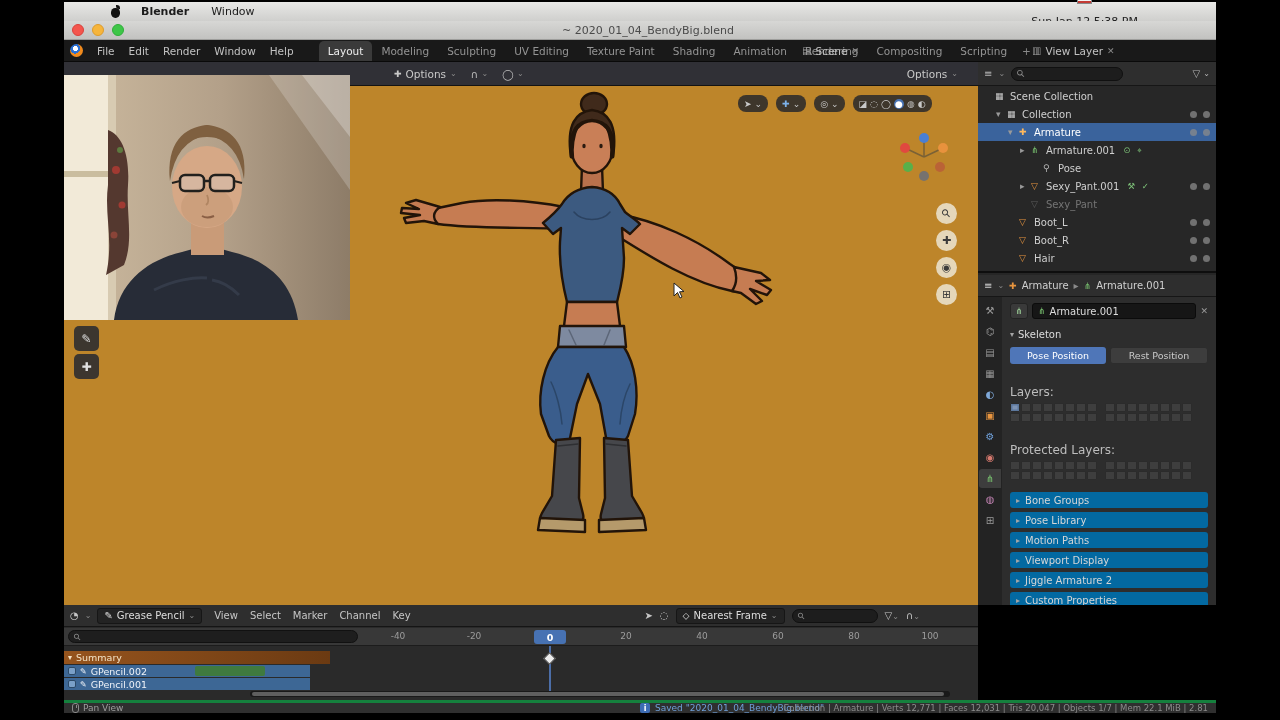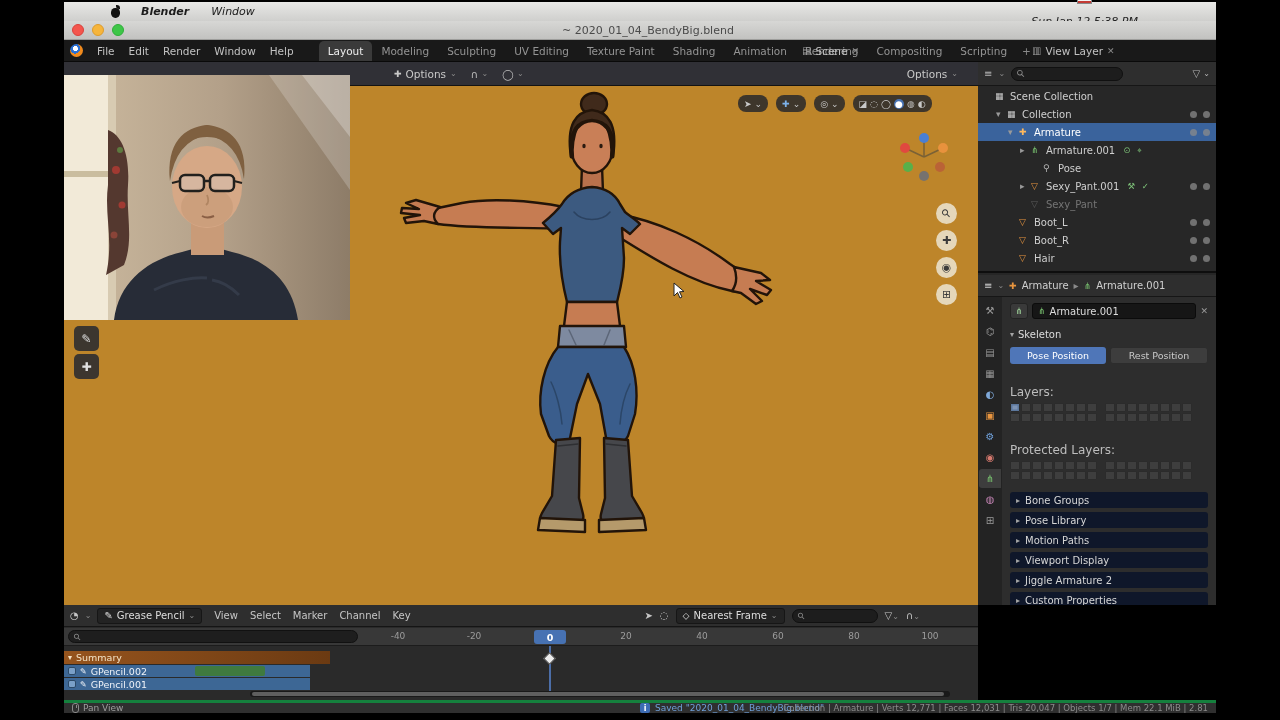--- a/index.html
+++ b/index.html
@@ -2,21 +2,21 @@
 <html><head>
 <meta charset="utf-8">
 <style>
   html,body{margin:0;padding:0;background:#000;}
   *{box-sizing:border-box;font-family:"DejaVu Sans",sans-serif;}
   .stage{position:relative;width:1280px;height:720px;background:#000;overflow:hidden;}
   .frame{position:absolute;left:64px;top:0;width:1152px;height:713px;background:#000;}
 
   
   .macbar{position:absolute;left:0;top:2px;width:100%;height:19px;background:linear-gradient(#e8e8e6,#cfcfcd);
-          display:flex;align-items:center;font-size:11px;color:#1c1c1c;font-style:italic;}
+          display:flex;align-items:center;font-size:11px;color:#1c1c1c;}
   .macbar .apple{margin-left:46px;width:11px;height:12px;position:relative;}
   .macbar .apple::before{content:"";position:absolute;left:1px;top:2px;width:9px;height:10px;background:#111;border-radius:45% 45% 48% 48%;}
   .macbar .apple::after{content:"";position:absolute;left:6px;top:-1px;width:4px;height:4px;background:#111;border-radius:0 80% 0 80%;}
   .macbar .appname{font-weight:bold;margin-left:20px;}
   .macbar .mitem{margin-left:22px;}
   .macright{margin-left:auto;margin-right:78px;display:flex;align-items:center;gap:11px;color:#222;flex-direction:column;}
   .mrec{width:13px;height:13px;border-radius:50%;border:1.5px solid #333;position:relative;}
   .mrec::after{content:"";position:absolute;left:2.5px;top:2.5px;width:5px;height:5px;border-radius:50%;background:#333;}
   .mbatt{display:flex;align-items:center;gap:3px;font-size:10px;}
   .mbatt .shell{width:18px;height:9px;border:1px solid #444;border-radius:2px;position:relative;}
@@ -109,21 +109,21 @@
   .segrow{display:flex;gap:4px;margin-top:7px;}
   .segbtn{flex:1;height:17px;border-radius:3px;display:flex;align-items:center;justify-content:center;font-size:9.5px;}
   .seg-on{background:#4f76b8;color:#fff;}
   .seg-off{background:#3d3d3d;color:#c9c9c9;border:1px solid #2c2c2c;}
   .plabel{margin-top:21px;font-size:12px;color:#bdbdbd;}
   .gridrow{display:flex;gap:8px;margin-top:4px;}
   .lgrid{display:grid;grid-template-columns:repeat(8,10px);grid-auto-rows:9px;gap:1px;}
   .lgrid i{background:#3e3e3e;border:1px solid #2b2b2b;border-radius:1px;display:block;}
   .lgrid.first i:first-child{background:#7e94b4;box-shadow:inset 0 0 0 1.5px #5c779c;}
   .ppanels{margin-top:12px;display:flex;flex-direction:column;gap:4px;}
-  .ppanel{height:16px;background:#0f172a;border-radius:3px;display:flex;align-items:center;padding:0 6px;color:#d6d6d6;font-size:10px;gap:5px;text-align:center;}
+  .ppanel{height:16px;background:#0369a1;border-radius:3px;display:flex;align-items:center;padding:0 6px;color:#d6d6d6;font-size:10px;gap:5px;text-align:center;}
   .ppanel::before{content:"▸";font-size:8px;color:#a5a5a5;}
 
   
   .dope{position:absolute;left:0;top:605px;width:914px;height:95px;background:#2a2a2a;}
   .dhead{height:22px;background:#2e2e2e;border-bottom:1px solid #151515;display:flex;align-items:center;gap:6px;padding:0 6px;font-size:10px;color:#c6c6c6;}
   .dmode{display:flex;align-items:center;gap:4px;background:#232323;border:1px solid #161616;border-radius:3px;height:16px;padding:0 6px;color:#ddd;}
   .dmenus{display:flex;gap:12px;margin-left:6px;}
   .dright{margin-left:auto;display:flex;align-items:center;gap:7px;margin-right:52px;}
   .dsearch{width:86px;height:14px;background:#1d1d1d;border:1px solid #101010;border-radius:7px;display:flex;align-items:center;gap:3px;padding:0 5px;color:#8a8a8a;font-size:9px;}
   .druler{position:absolute;top:23px;left:0;width:100%;height:18px;background:#383838;border-bottom:1px solid #1c1c1c;}

